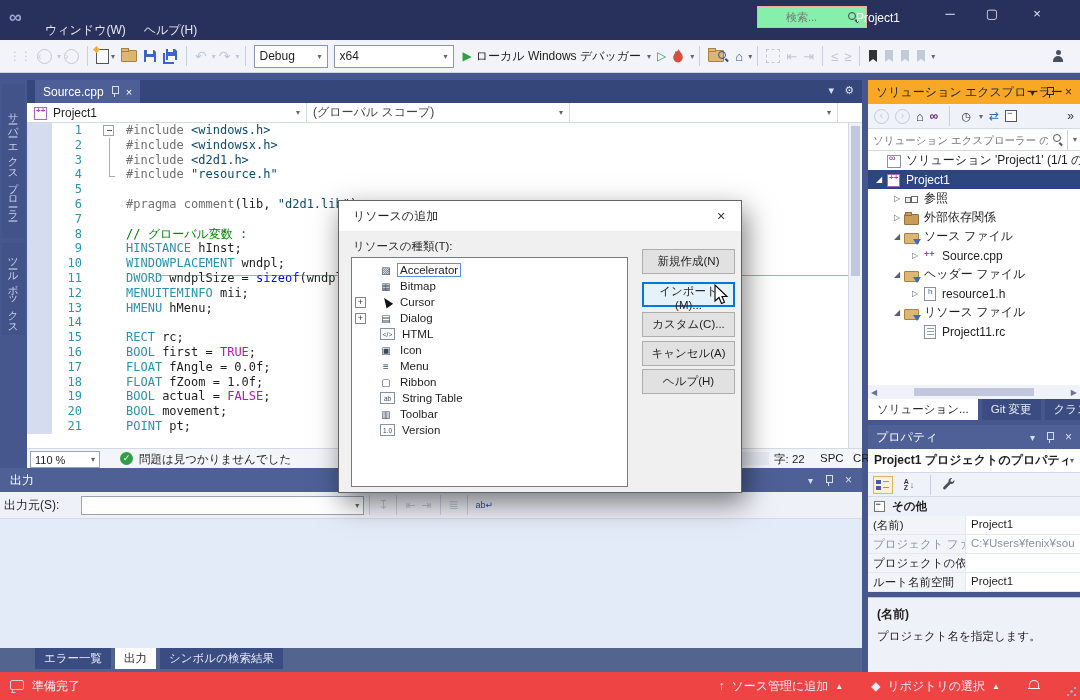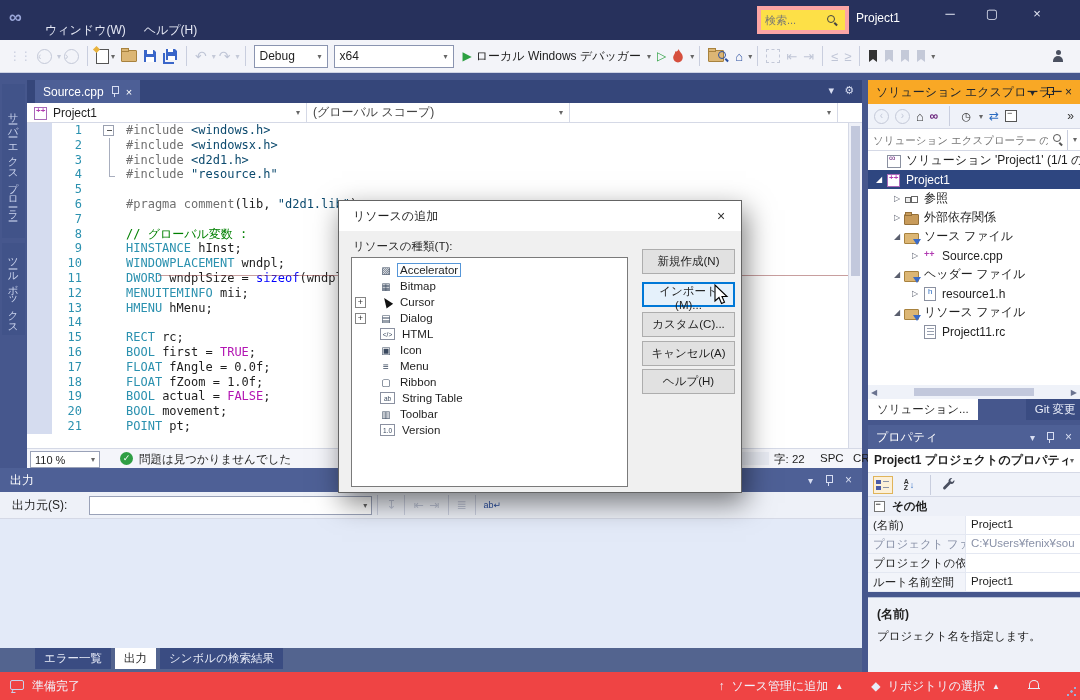--- a/index.html
+++ b/index.html
@@ -6,21 +6,21 @@
   #app{position:relative;width:1080px;height:700px;background:#46578D;overflow:hidden;
        font-family:"Liberation Sans","DejaVu Sans",sans-serif;font-size:12px;color:#1E1E1E;}
   .abs{position:absolute;}
   
   #titlebar{left:0;top:0;width:1080px;height:40px;background:#27315C;color:#E6E9F5;}
   #vslogo{left:9px;top:7px;font-size:18px;color:#9AA6D8;font-weight:bold;}
   .menurow{display:flex;align-items:center;height:20px;}
   #menu1{left:36px;top:1px;}
   #menu2{left:36px;top:20px;}
   .mitem{padding:2px 9px;font-size:12px;white-space:nowrap;}
-  #tsearch{left:757px;top:6px;width:84px;height:20px;background:#fde047;border:4px solid #fca5a5;display:flex;align-items:center;}
+  #tsearch{left:757px;top:6px;width:84px;height:20px;background:#86efac;border:1px solid #fca5a5;display:flex;align-items:center;padding-left:24px;}
   #tsearch input{border:none;outline:none;width:58px;font-size:11px;color:#777;padding:0 4px;background:transparent;
        font-family:"Liberation Sans","DejaVu Sans",sans-serif;}
   #wintitle{left:856px;top:11px;color:#fff;font-size:12px;}
   .winbtn{top:0;width:42px;height:28px;text-align:center;line-height:28px;color:#E6E9F5;font-size:13px;}
   
   #toolbar{left:0;top:40px;width:1080px;height:33px;background:#F3F4F9;border-bottom:1px solid #CED3E4;
        display:flex;align-items:center;padding-left:6px;box-sizing:border-box;}
   .tsep{width:1px;height:20px;background:#C9CEDE;margin:0 5px;flex:none;}
   .ti{margin:0 3px;flex:none;display:inline-flex;align-items:center;color:#444;}
   .gray{color:#BFC5D6;}
@@ -89,21 +89,21 @@
   #sesearch{left:868px;top:129px;width:212px;height:22px;background:#fff;border-bottom:1px solid #D5D9E6;display:flex;align-items:center;box-sizing:border-box;}
   #sesearch input{border:none;outline:none;flex:1;font-size:10.5px;color:#8A92A8;padding:0 5px;background:transparent;
        font-family:"Liberation Sans","DejaVu Sans",sans-serif;}
   #setree{left:868px;top:151px;width:212px;height:234px;background:#fff;overflow:hidden;}
   .trow{height:19px;display:flex;align-items:center;font-size:12px;color:#1E1E1E;white-space:nowrap;overflow:hidden;}
   .trow.selected{background:#2E4680;color:#fff;}
   .tarrow{width:14px;flex:none;font-size:8px;color:#5A5F6E;text-align:center;}
   .trow.selected .tarrow{color:#fff;}
   #sehscroll{left:868px;top:385px;width:212px;height:14px;background:#EFF2F9;display:flex;align-items:center;justify-content:space-between;color:#6A7390;font-size:8px;padding:0 3px;box-sizing:border-box;}
   #sehscroll .thumb{width:120px;height:8px;background:#C2C8DC;}
-  #setabs{left:868px;top:399px;width:212px;height:20px;display:flex;align-items:flex-start;gap:44px;}
+  #setabs{left:868px;top:399px;width:212px;height:20px;display:flex;align-items:flex-start;}
   #prophdr{top:425px;background:#4E6096;color:#fff;}
   #propobj{left:868px;top:449px;width:212px;height:24px;background:#fff;border-bottom:1px solid #D5D9E6;display:flex;align-items:center;padding:0 6px;box-sizing:border-box;font-weight:bold;font-size:12px;justify-content:space-between;}
   #proptool{left:868px;top:473px;width:212px;height:24px;background:#EFF2F9;border-bottom:1px solid #D5D9E6;display:flex;align-items:center;gap:6px;padding:0 5px;box-sizing:border-box;}
   #pcat{left:868px;top:497px;width:212px;height:19px;background:#EDF0F8;display:flex;align-items:center;font-weight:bold;font-size:11.5px;box-sizing:border-box;}
   #pgrid{left:868px;top:516px;width:212px;height:76px;background:#fff;}
   .prow{height:19px;display:flex;border-bottom:1px solid #E4E8F2;font-size:11.5px;box-sizing:border-box;}
   .pname{width:98px;background:#F2F4FA;padding:2px 5px;border-right:1px solid #E4E8F2;white-space:nowrap;overflow:hidden;box-sizing:border-box;}
   .pval{flex:1;background:#fff;padding:2px 5px;white-space:nowrap;overflow:hidden;}
   .muted{color:#8A92A8;}
   #propdesc{left:868px;top:597px;width:212px;height:75px;background:#EEF1F8;border-top:1px solid #B8C2D8;padding:8px 9px;box-sizing:border-box;}
@@ -374,21 +374,21 @@
 
   <div id="outhdr" class="abs">
     <span>出力</span>
     <span class="hdricons">
       <span>▾</span>
       <span class="pin"></span>
       <span style="font-size:12px">×</span>
     </span>
   </div>
   <div id="outtool" class="abs">
-    <span style="margin-left:12px">出力元(S):</span>
+    <span style="margin-left:4px">出力元(S):</span>
     <span id="outcombo">
         <span class="caret">▾</span>
       </span>
     <span class="tsep"></span>
     <span class="ti gray" style="font-size:12px">↧</span>
     <span class="tsep"></span>
     <span class="ti gray" style="font-size:12px">⇤</span>
     <span class="ti gray" style="font-size:12px">⇥</span>
     <span class="tsep"></span>
     <span class="ti gray" style="font-size:12px">≣</span>

